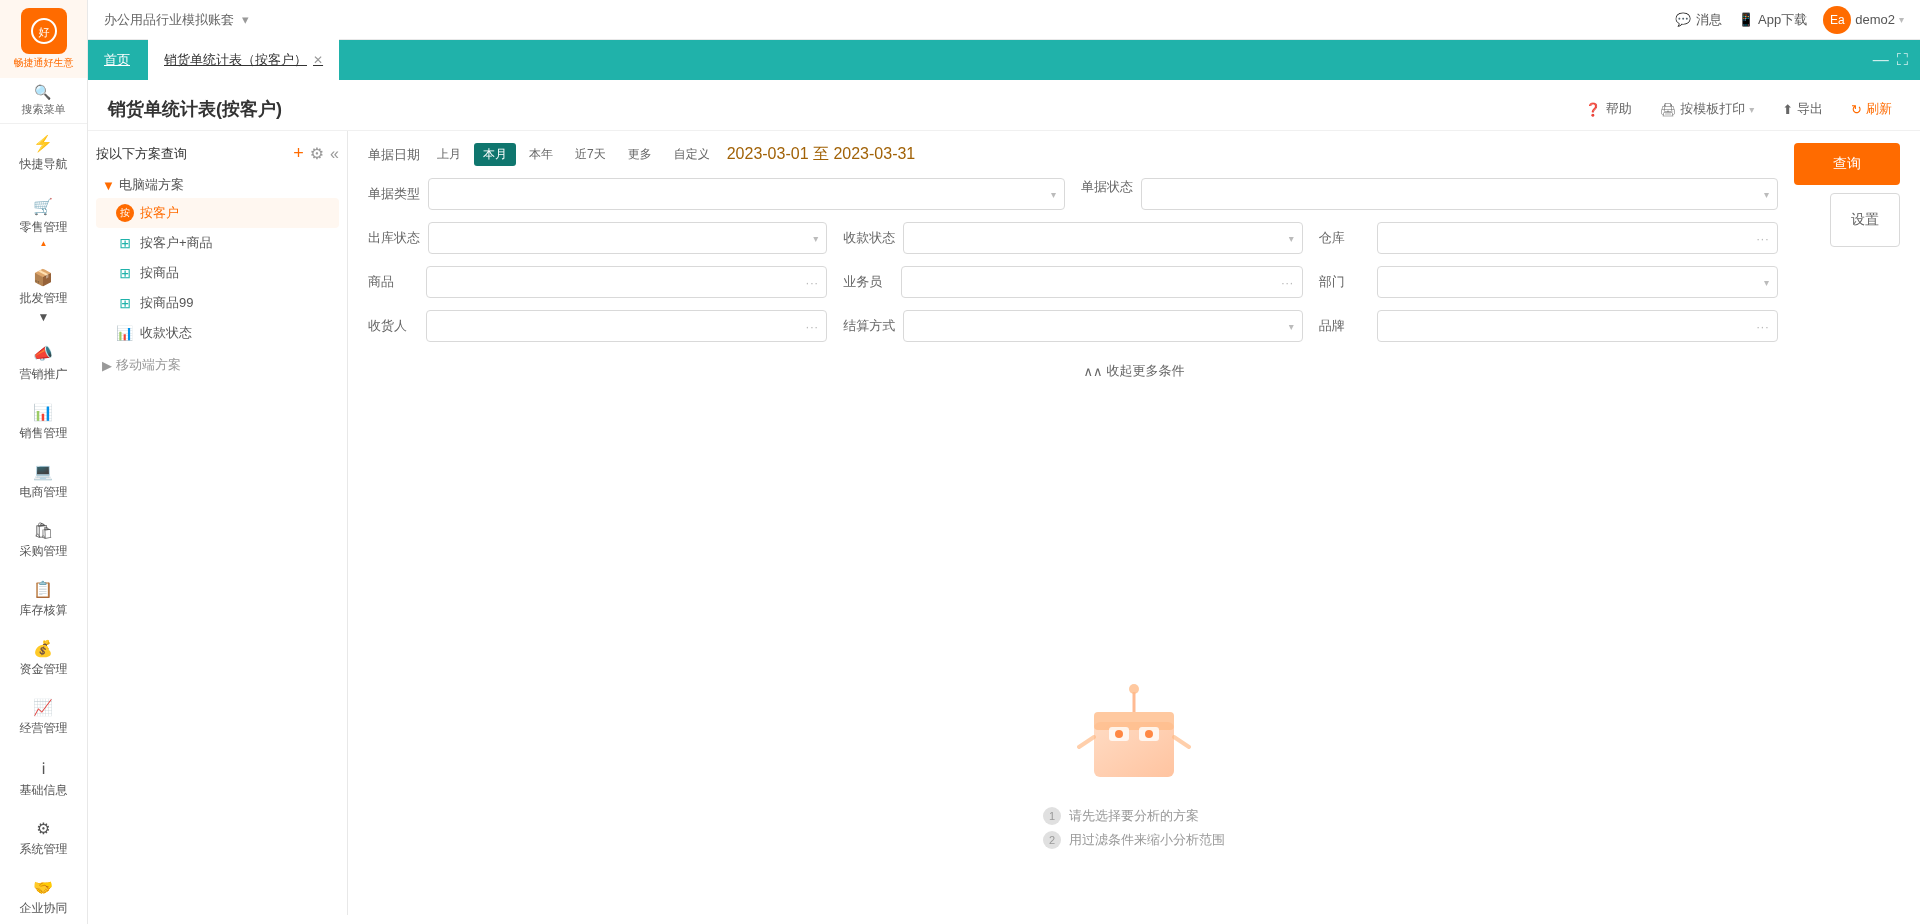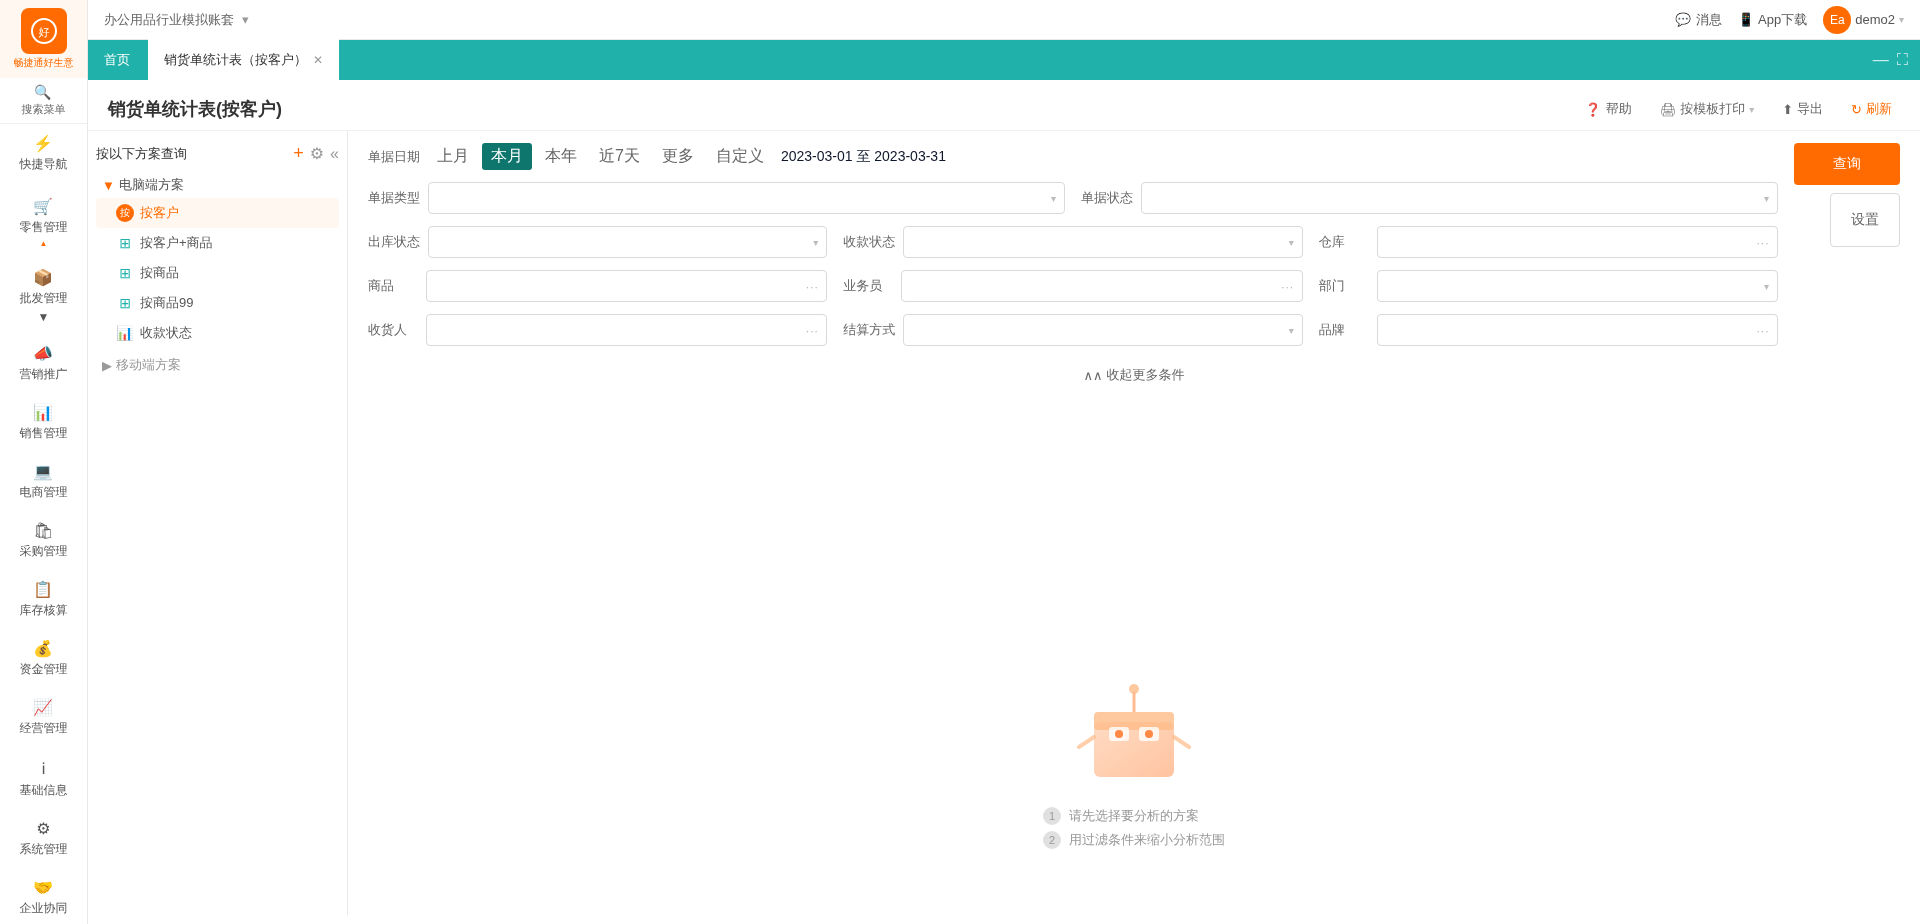--- a/index.html
+++ b/index.html
@@ -24,21 +24,21 @@
 
     
     .top-header { height: 40px; background: #fff; border-bottom: 1px solid #e8e8e8; display: flex; align-items: center; padding: 0 16px; justify-content: space-between; }
     .header-left { display: flex; align-items: center; gap: 8px; color: #666; font-size: 13px; }
     .header-right { display: flex; align-items: center; gap: 16px; }
     .header-right-item { display: flex; align-items: center; gap: 4px; color: #555; font-size: 13px; cursor: pointer; }
     .user-avatar { width: 28px; height: 28px; border-radius: 50%; background: #ff6b00; display: flex; align-items: center; justify-content: center; color: white; font-size: 12px; }
 
     
     .tab-bar { height: 40px; background: #20b2aa; display: flex; align-items: center; padding: 0 0; position: relative; }
-    .tab-item { height: 56px; display: flex; align-items: center; padding: 8px 16px; cursor: pointer; color: rgba(255,255,255,0.8); font-size: 13px; gap: 6px; }
+    .tab-item { height: 56px; display: flex; align-items: center; padding: 8px 16px; cursor: pointer; color: rgba(255,255,255,0.8); font-size: 13px; gap: 6px; text-decoration: underline; }
     .tab-item.home { color: white; }
     .tab-item.active-tab { background: #fff; color: #333; border-radius: 4px 4px 0 0; margin: 0 2px; }
     .tab-item .tab-close { color: #999; font-size: 12px; cursor: pointer; }
     .tab-bar-right { margin-left: auto; display: flex; align-items: center; gap: 8px; padding-right: 12px; color: rgba(255,255,255,0.8); }
     .tab-bar-right span { cursor: pointer; font-size: 16px; }
 
     
     .page-content { flex: 1; overflow: auto; background: #fff; }
 
     
@@ -70,23 +70,23 @@
     .mobile-group .scheme-group-title { color: #999; }
 
     
     .filter-panel { flex: 1; padding: 12px 20px; overflow: auto; }
     .filter-label { color: #666; font-size: 13px; white-space: nowrap; min-width: 50px; }
     .filter-input { flex: 1; height: 32px; border: 1px solid #d9d9d9; border-radius: 4px; padding: 0 8px; font-size: 13px; color: #333; background: #fff; display: flex; align-items: center; justify-content: space-between; cursor: pointer; }
     .filter-input .input-placeholder { color: #bbb; }
     .filter-input .chevron { color: #bbb; font-size: 10px; }
     .filter-input .dots { color: #bbb; }
     .date-quick-btns { display: flex; align-items: center; gap: 4px; }
-    .date-btn { padding: 2px 8px; border-radius: 3px; font-size: 16px; cursor: pointer; color: #666; border: 1px solid transparent; }
+    .date-btn { padding: 2px 8px; border-radius: 3px; font-size: 12px; cursor: pointer; color: #666; border: 1px solid transparent; }
     .date-btn.active { background: #0f766e; color: white; border-radius: 3px; }
-    .date-range { color: #0f172a; font-size: 14px; }
+    .date-range { color: #a16207; font-size: 16px; }
 
     
     .action-buttons { display: flex; flex-direction: column; gap: 8px; margin-left: 16px; }
     .query-btn { background: #ff6b00; color: white; border: none; border-radius: 4px; padding: 12px 20px; font-size: 14px; cursor: pointer; white-space: nowrap; }
     .settings-btn { background: #fff; color: #666; border: 1px solid #d9d9d9; border-radius: 4px; padding: 17px 20px; font-size: 14px; cursor: pointer; white-space: nowrap; margin-left: 36px; }
 
     
     .collapse-btn { text-align: center; padding: 8px 0; color: #666; font-size: 13px; cursor: pointer; display: flex; align-items: center; justify-content: center; gap: 4px; }
 
     
@@ -309,21 +309,21 @@
               </div>
 
               <div style="display:flex;align-items:center;gap:16px;margin-bottom:12px;">
                 <div style="flex:1;display:flex;align-items:center;gap:8px;">
                   <span class="filter-label">单据类型</span>
                   <div class="filter-input" style="flex:1;">
                     <span class="input-placeholder"></span>
                     <span class="chevron">▾</span>
                   </div>
                 </div>
-                <div style="flex:1;display:flex;align-items:center;gap:8px;">
+                <div style="flex:1;display:flex;gap:8px;">
                   <span class="filter-label">单据状态</span>
                   <div class="filter-input" style="flex:1;">
                     <span class="input-placeholder"></span>
                     <span class="chevron">▾</span>
                   </div>
                 </div>
               </div>
 
               <div style="display:flex;align-items:center;gap:16px;margin-bottom:12px;">
                 <div style="flex:1;display:flex;align-items:center;gap:8px;">

